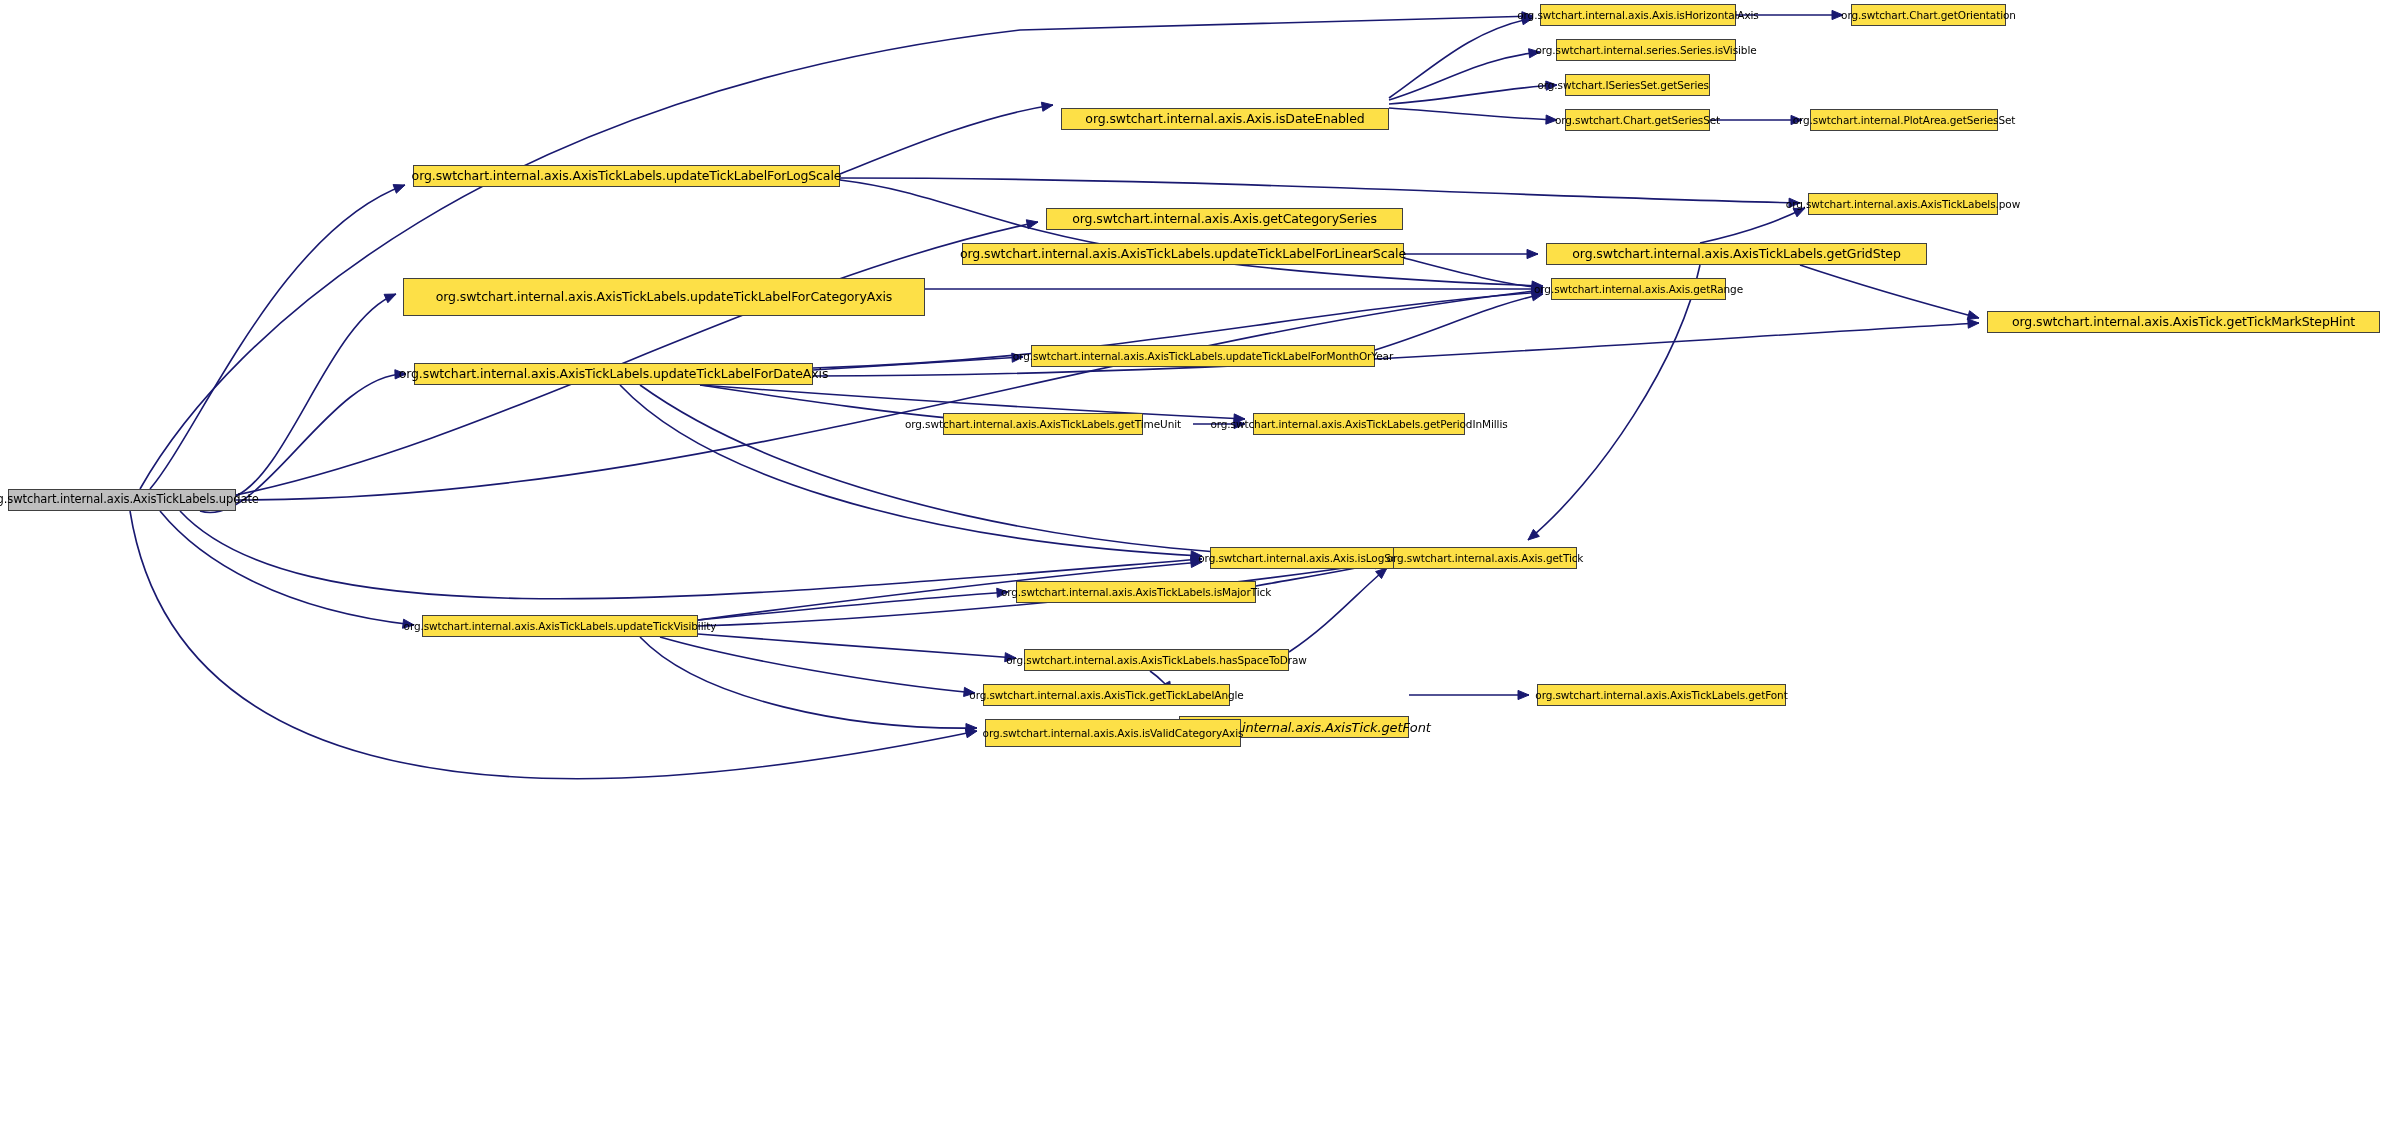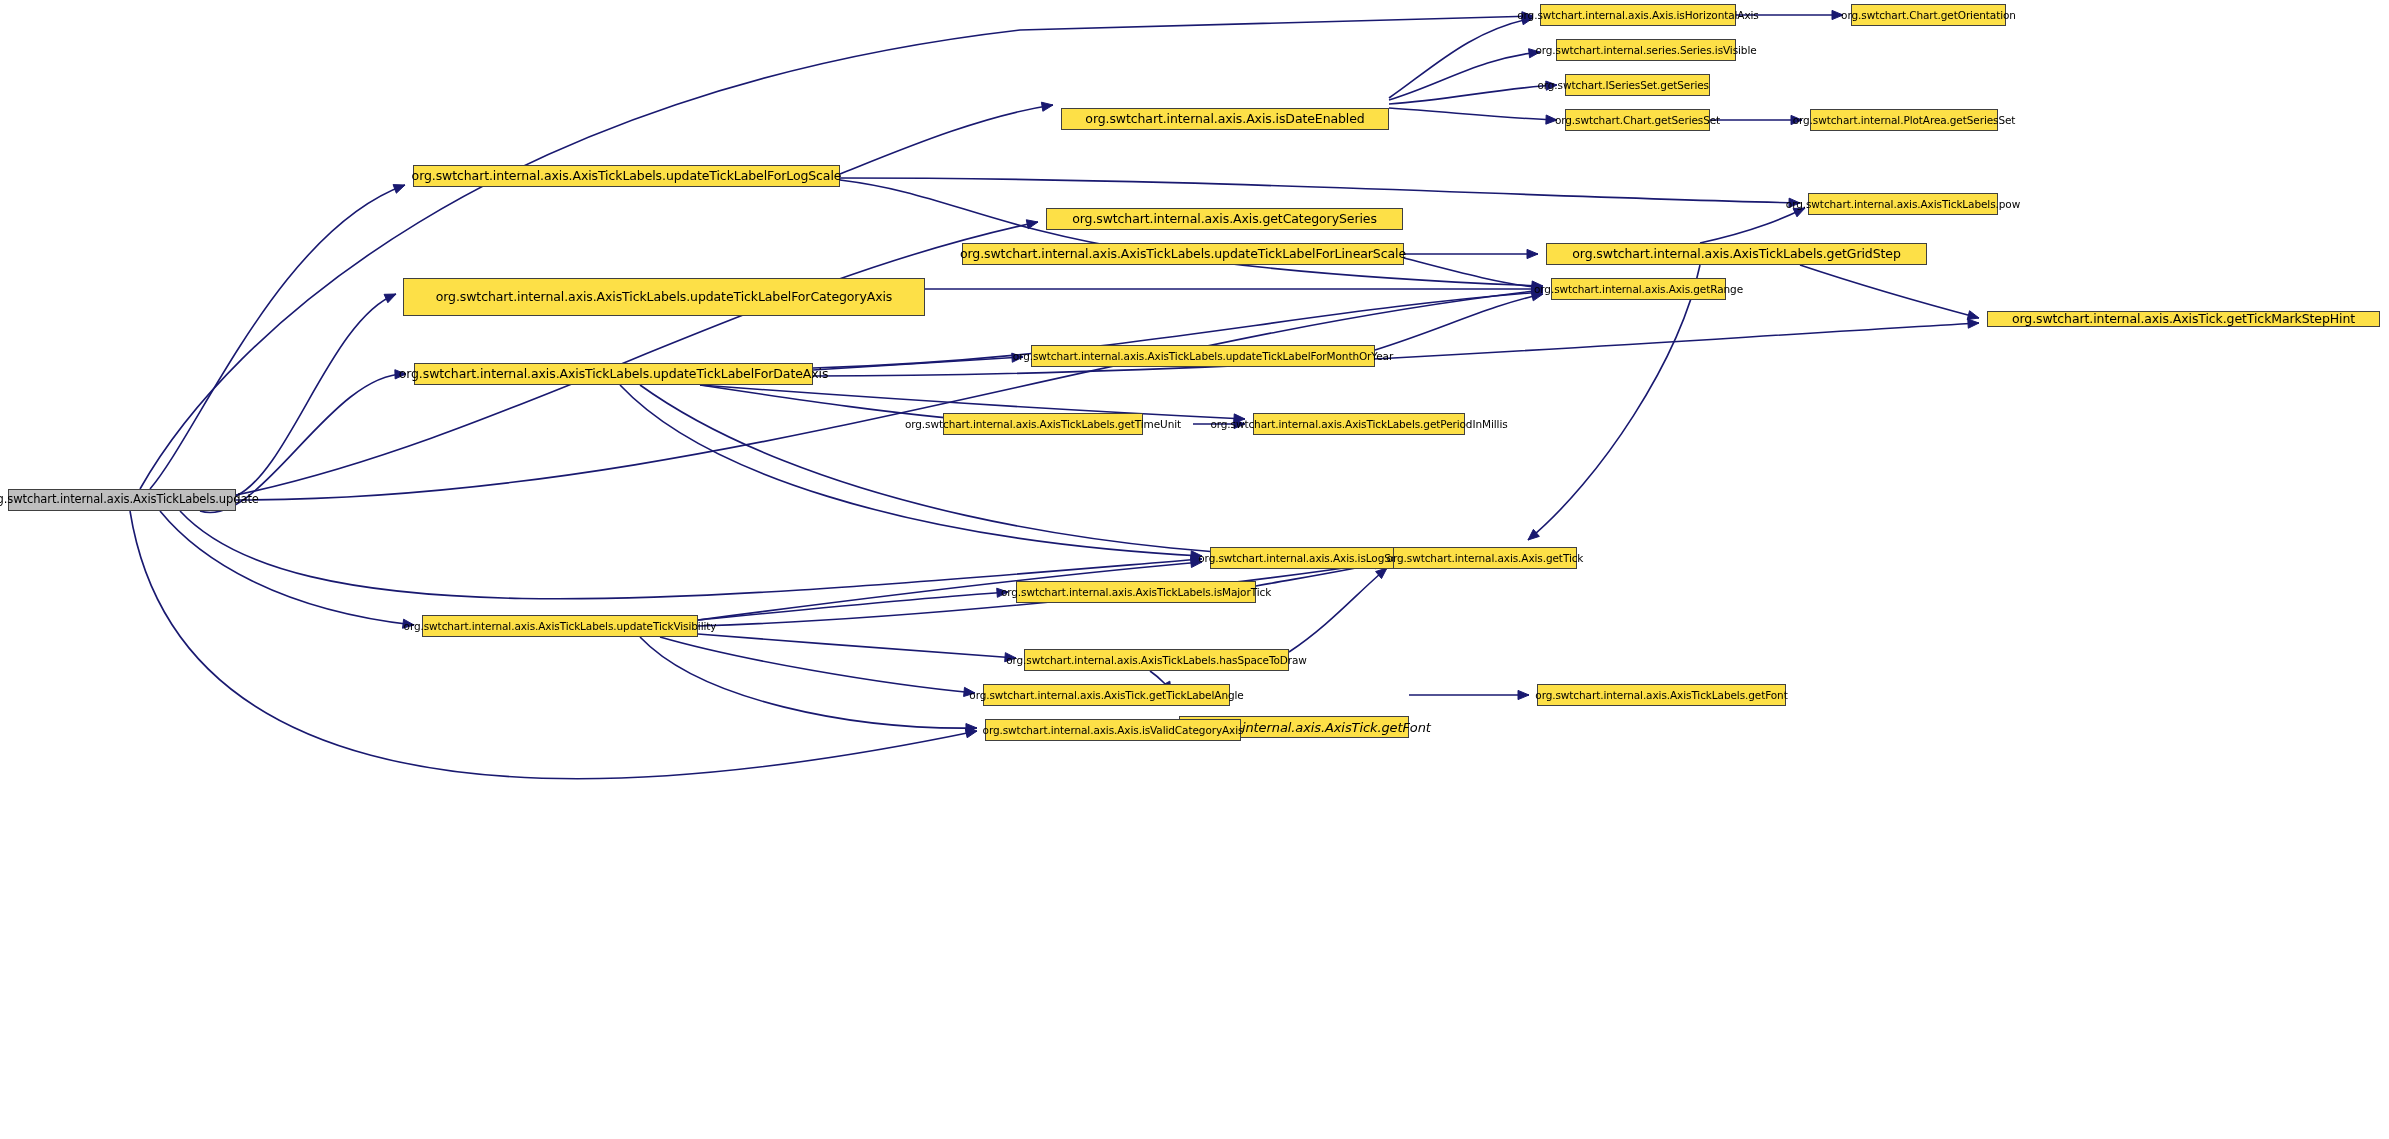--- a/index.html
+++ b/index.html
@@ -144,21 +144,21 @@
       </div>
       <div class="node" style="left: 1546px; top: 243px; width: 381px; height: 22px; font-size: 12.5px;">
         <span>org.swtchart.internal.axis.AxisTickLabels.getGridStep</span>
       </div>
       <div class="node" style="left: 403px; top: 278px; width: 522px; height: 38px; font-size: 12.5px;">
         <span>org.swtchart.internal.axis.AxisTickLabels.updateTickLabelForCategoryAxis</span>
       </div>
       <div class="node" style="left: 1551px; top: 278px; width: 175px; height: 22px; font-size: 10.5px;">
         <span>org.swtchart.internal.axis.Axis.getRange</span>
       </div>
-      <div class="node" style="left: 1987px; top: 311px; width: 393px; height: 16px; font-size: 12.5px;">
+      <div class="node" style="left: 1987px; top: 311px; width: 393px; height: 22px; font-size: 12.5px;">
         <span>org.swtchart.internal.axis.AxisTick.getTickMarkStepHint</span>
       </div>
       <div class="node" style="left: 1031px; top: 345px; width: 344px; height: 22px; font-size: 10.5px;">
         <span>org.swtchart.internal.axis.AxisTickLabels.updateTickLabelForMonthOrYear</span>
       </div>
       <div class="node" style="left: 414px; top: 363px; width: 399px; height: 22px; font-size: 12.5px;">
         <span>org.swtchart.internal.axis.AxisTickLabels.updateTickLabelForDateAxis</span>
       </div>
       <div class="node" style="left: 943px; top: 413px; width: 200px; height: 22px; font-size: 10.5px;">
         <span>org.swtchart.internal.axis.AxisTickLabels.getTimeUnit</span>
@@ -183,17 +183,17 @@
       </div>
       <div class="node" style="left: 983px; top: 684px; width: 247px; height: 22px; font-size: 10.5px;">
         <span>org.swtchart.internal.axis.AxisTick.getTickLabelAngle</span>
       </div>
       <div class="node" style="left: 1179px; top: 716px; width: 230px; height: 22px; font-size: 13px; font-style: italic;">
         <span>org.swtchart.internal.axis.AxisTick.getFont</span>
       </div>
       <div class="node" style="left: 1537px; top: 684px; width: 249px; height: 22px; font-size: 10.5px;">
         <span>org.swtchart.internal.axis.AxisTickLabels.getFont</span>
       </div>
-      <div class="node" style="left: 985px; top: 719px; width: 256px; height: 22px; font-size: 10.5px;">
+      <div class="node" style="left: 985px; top: 719px; width: 256px; height: 28px; font-size: 10.5px;">
         <span>org.swtchart.internal.axis.Axis.isValidCategoryAxis</span>
       </div>
     </div>
 </div>
 
 </body></html>

